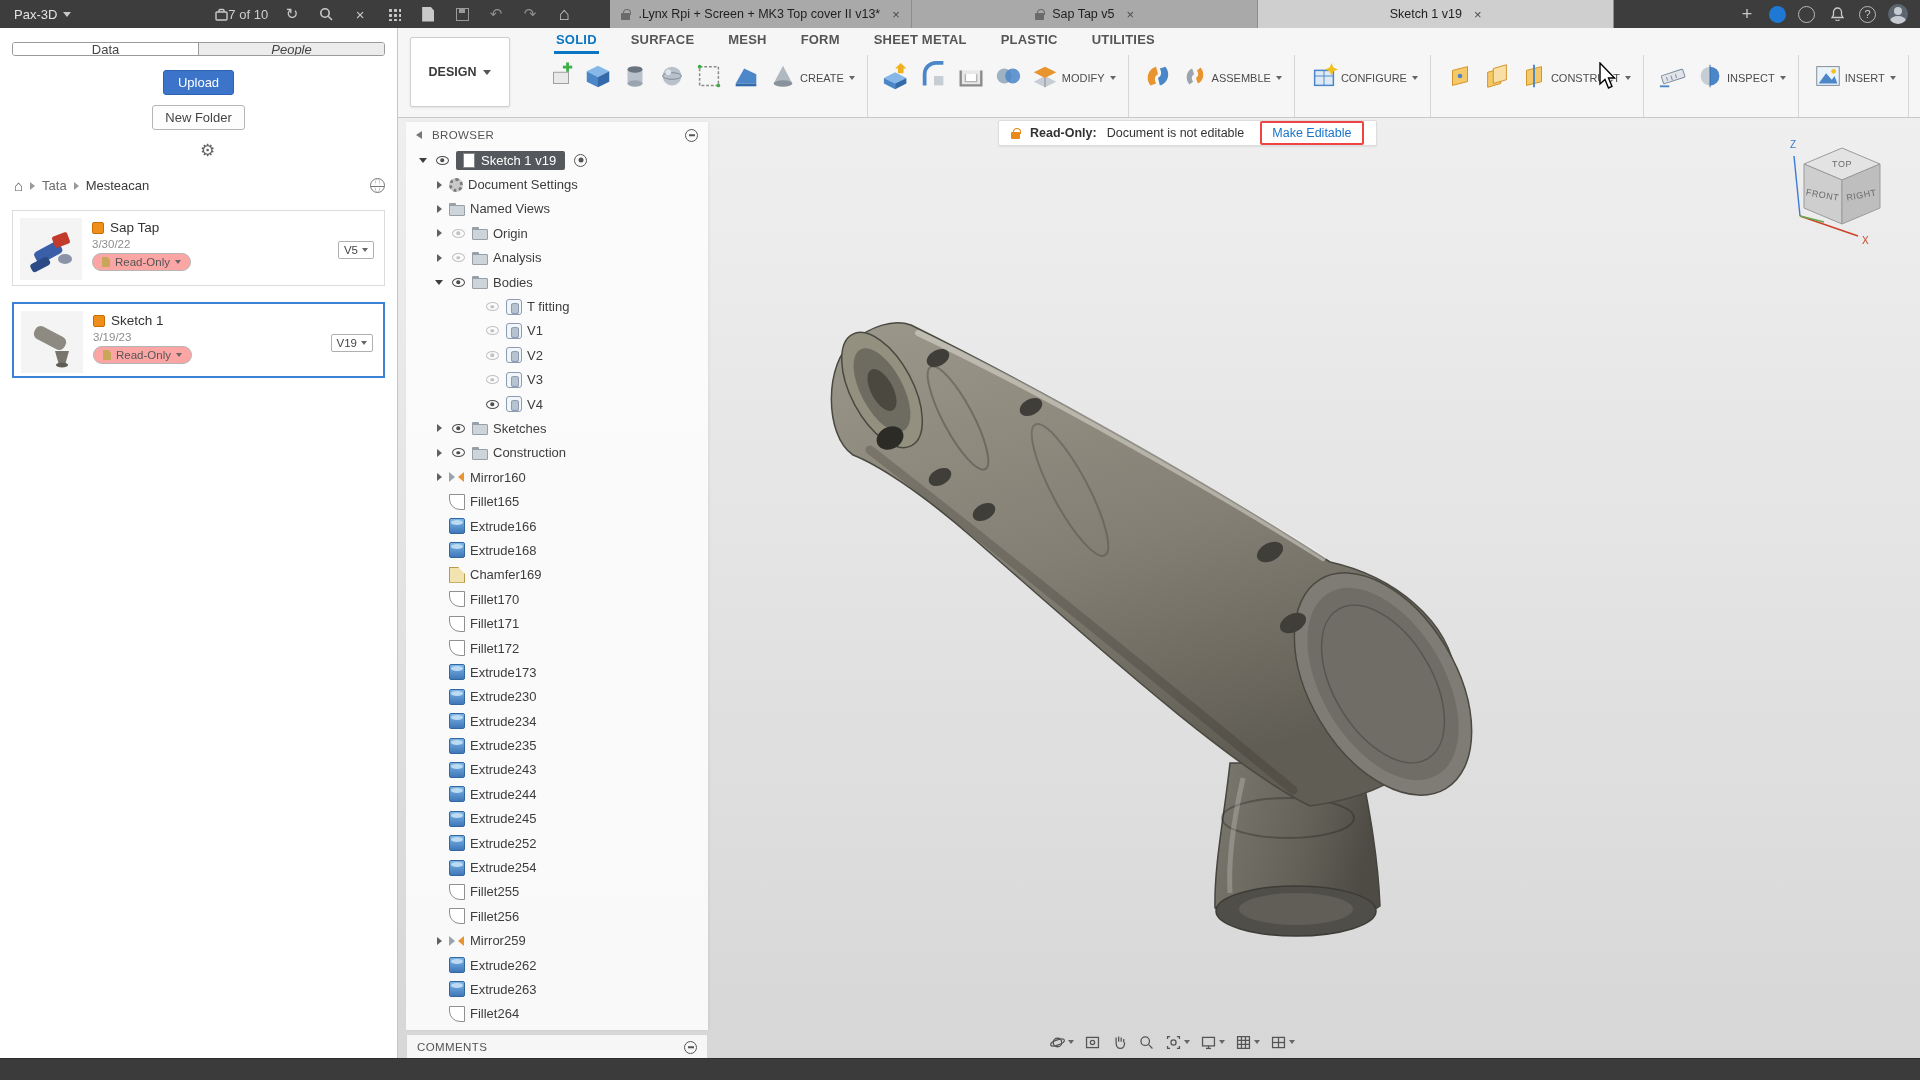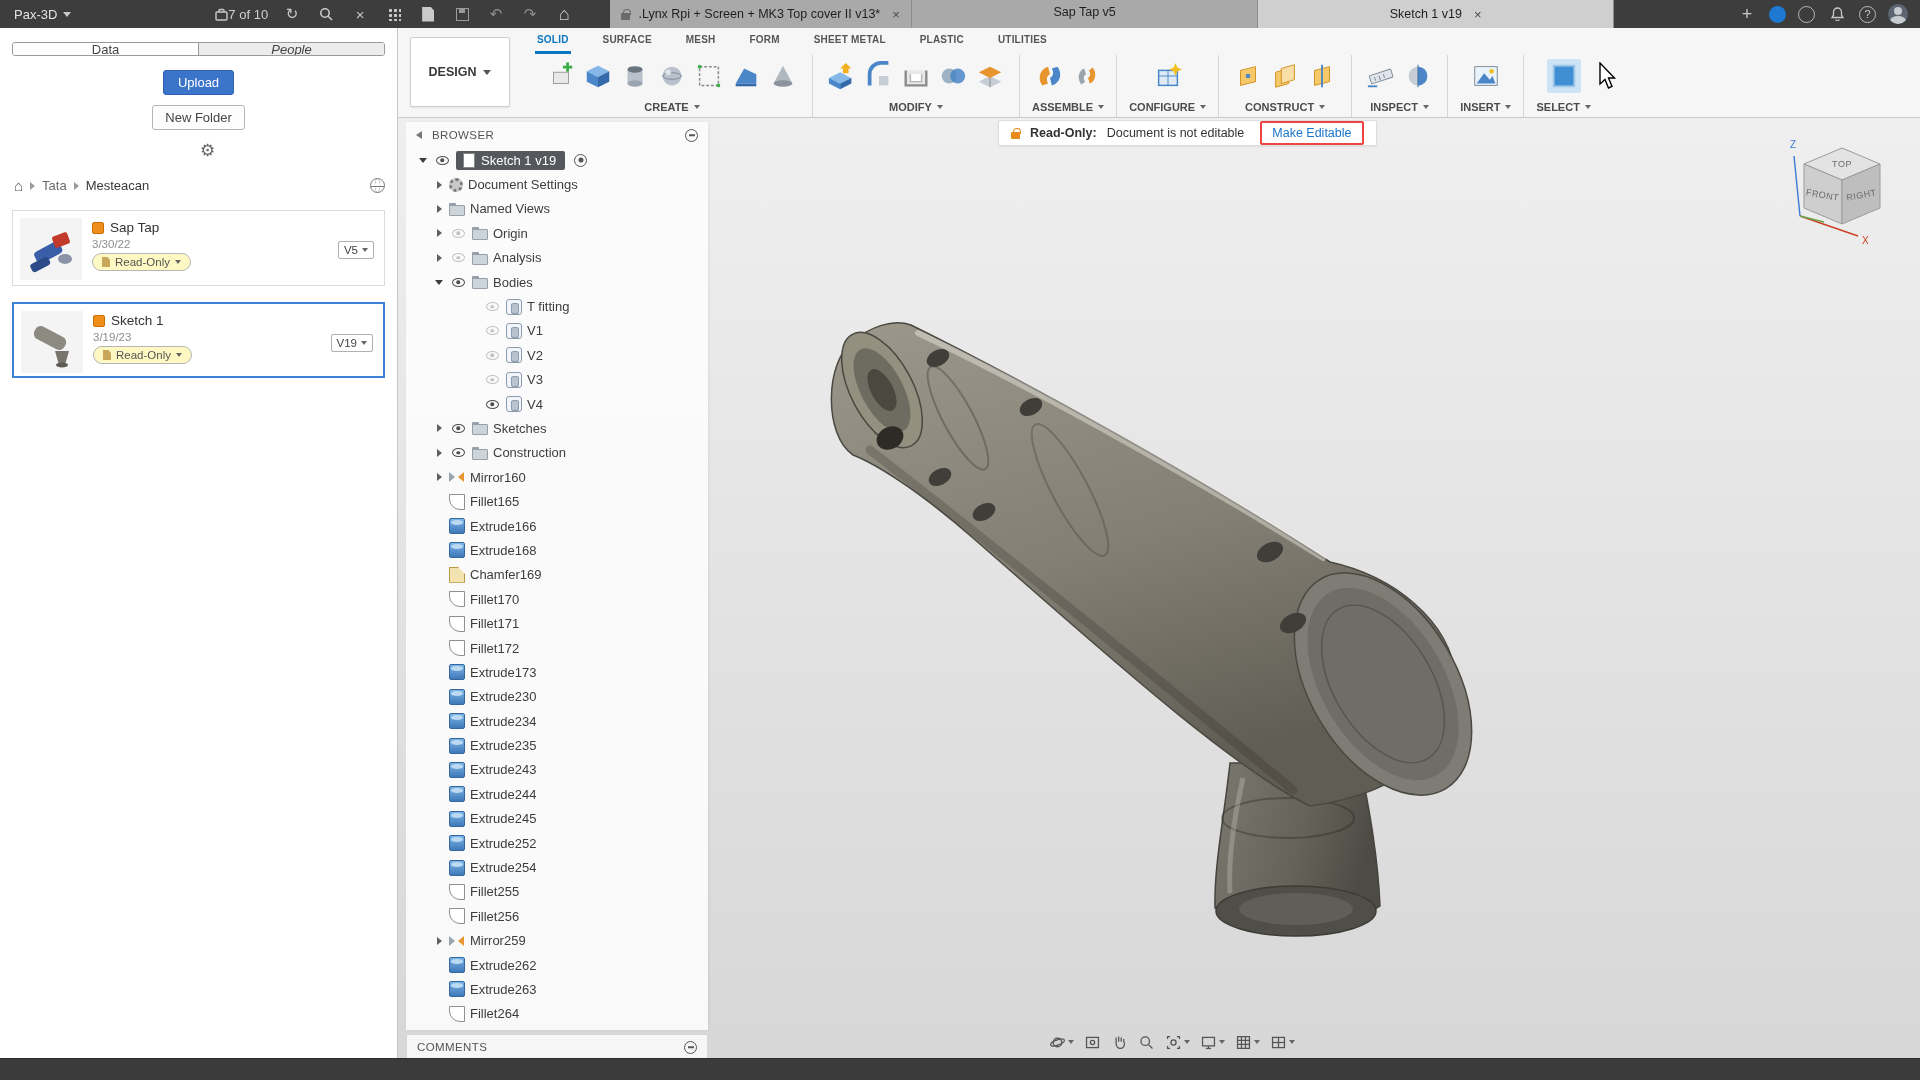--- a/index.html
+++ b/index.html
@@ -50,33 +50,33 @@
   .globe:before { content:""; position:absolute; inset:0; border-radius:50%; border-left:1.2px solid #777; border-right:1.2px solid #777; transform:scaleX(.45); }
   .globe:after { content:""; position:absolute; left:0; right:0; top:50%; height:1.2px; background:#777; }
 
   .card { position:relative; margin:16px 12px 0 12px; height:76px; border:1px solid #dcdcdc; background:#fff; display:flex; padding:7px; gap:10px; cursor:pointer; }
   .card.selected { border:2px solid #3c82d6; }
   .thumb { width:62px; height:62px; background:#f4f4f4; flex:none; }
   .card-body { display:flex; flex-direction:column; gap:3px; padding-top:2px; }
   .card-title { display:flex; align-items:center; gap:6px; font-size:13.5px; color:#333; }
   .cube-glyph { width:12px; height:12px; background:#ef8e1b; border:1px solid #c96f00; border-radius:2px; }
   .card-date { font-size:11.5px; color:#8d8d8d; }
-  .ro-pill { display:inline-flex; align-items:center; gap:5px; border:1px solid #b5b5b5; border-radius:10px; padding:2px 9px; font-size:11.5px; color:#555; width:max-content; background:#fef9c3; cursor:pointer; }
+  .ro-pill { display:inline-flex; align-items:center; gap:5px; border:1px solid #b5b5b5; border-radius:10px; padding:2px 9px; font-size:11.5px; color:#555; width:max-content; background:#fca5a5; cursor:pointer; }
   .ro-doc { width:8px; height:10px; background:#c9a75a; clip-path:polygon(0 0,70% 0,100% 30%,100% 100%,0 100%); }
   .ver-pill { position:absolute; right:10px; top:30px; border:1px solid #b0b0b0; border-radius:2px; font-size:11.5px; color:#444; padding:2px 5px; display:flex; gap:4px; align-items:center; background:#fff; cursor:pointer; }
   .caret-sm { width:0;height:0;border-left:3.5px solid transparent;border-right:3.5px solid transparent;border-top:4px solid #666; }
 
   
   .toolbar { position:absolute; left:398px; top:28px; width:1522px; height:90px; background:#f6f6f6; border-bottom:1px solid #c9c9c9; z-index:30; }
   .design-btn { position:absolute; left:12px; top:9px; width:100px; height:70px; background:#fff; border:1px solid #cfcfcf; border-radius:2px; box-shadow:0 1px 2px rgba(0,0,0,.08); display:flex; align-items:center; justify-content:center; gap:7px; font-size:12.5px; font-weight:bold; color:#3a3a3a; cursor:pointer; }
-  .rtabs { position:absolute; left:137px; top:0; height:26px; display:flex; gap:30px; align-items:center; font-size:10px; font-weight:bold; color:#555; }
+  .rtabs { position:absolute; left:156px; top:0; height:26px; display:flex; gap:30px; align-items:center; font-size:13px; font-weight:bold; color:#555; }
   .rtab { height:26px; display:flex; align-items:center; cursor:pointer; border-bottom:3px solid transparent; padding:0 2px; letter-spacing:.2px;}
   .rtab.active { color:#0a76c2; border-bottom-color:#0a76c2; }
   .groups { position:absolute; left:142px; top:27px; display:flex; align-items:flex-start; }
-  .tgroup { display:flex; flex-direction:column; align-items:center; padding:0 4px;font-weight:bold; }
+  .tgroup { display:flex; flex-direction:row; align-items:center; padding:0 4px; }
   .ticons { display:flex; gap:3px; height:42px; align-items:center; }
   .tbico { width:34px; height:34px; display:flex; align-items:center; justify-content:center; cursor:pointer; border-radius:3px; }
   .tbico.hl { background:#cde3f5; }
   .tbico svg { width:30px; height:30px; }
   .glabel { display:flex; align-items:center; gap:5px; font-size:11px; color:#4c4c4c; margin-top:4px; cursor:pointer; }
   .gdiv { width:1px; height:62px; background:#d6d6d6; margin:0 8px; }
 
   
   .canvas { position:absolute; left:398px; top:118px; width:1522px; height:940px; background:linear-gradient(#efefef, #d7d7d7); overflow:hidden; }
   .model-svg { position:absolute; inset:0; z-index:1; pointer-events:none; }
@@ -172,21 +172,21 @@
     <span class="tb-ico dim">↷</span>
     <span class="tb-ico" style="font-size:18px;">⌂</span>
   </div>
 
   <nav class="tb-tabs">
     <div class="tb-tab" style="width:302px;">
       <span class="lock"></span>
       <span style="overflow:hidden;text-overflow:ellipsis;">.Lynx Rpi + Screen + MK3 Top cover II v13*</span>
       <span class="tab-close">×</span>
     </div>
-    <div class="tb-tab" style="width:346px;flex-direction:column;">
+    <div class="tb-tab" style="width:346px;">
       <span class="lock"></span>
       <span>Sap Tap v5</span>
       <span class="tab-close">×</span>
     </div>
     <div class="tb-tab active" style="width:356px;">
       <span>Sketch 1 v19</span>
       <span class="tab-close">×</span>
     </div>
   </nav>
 

